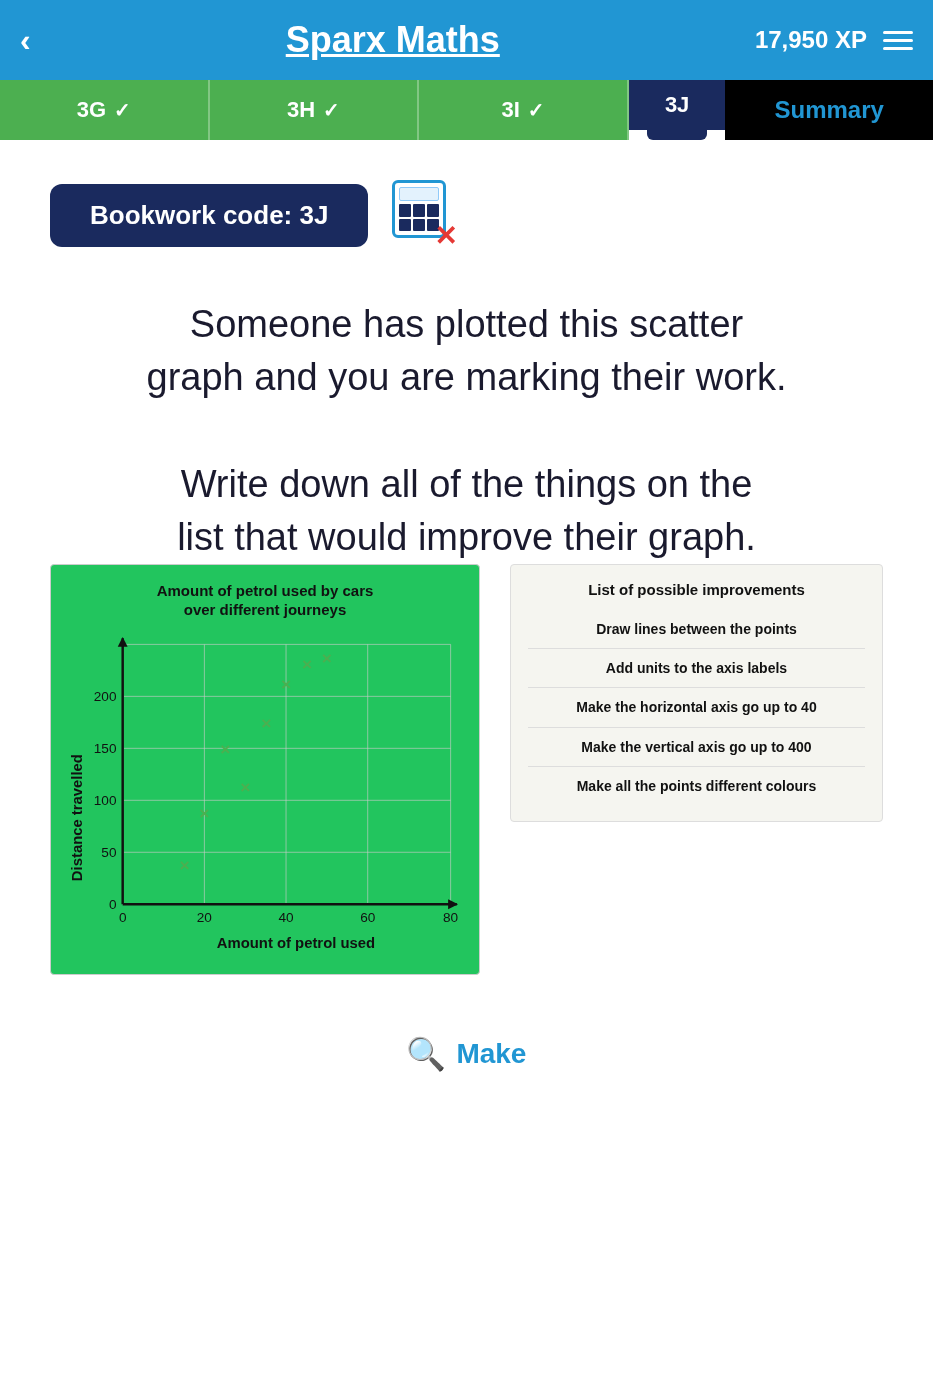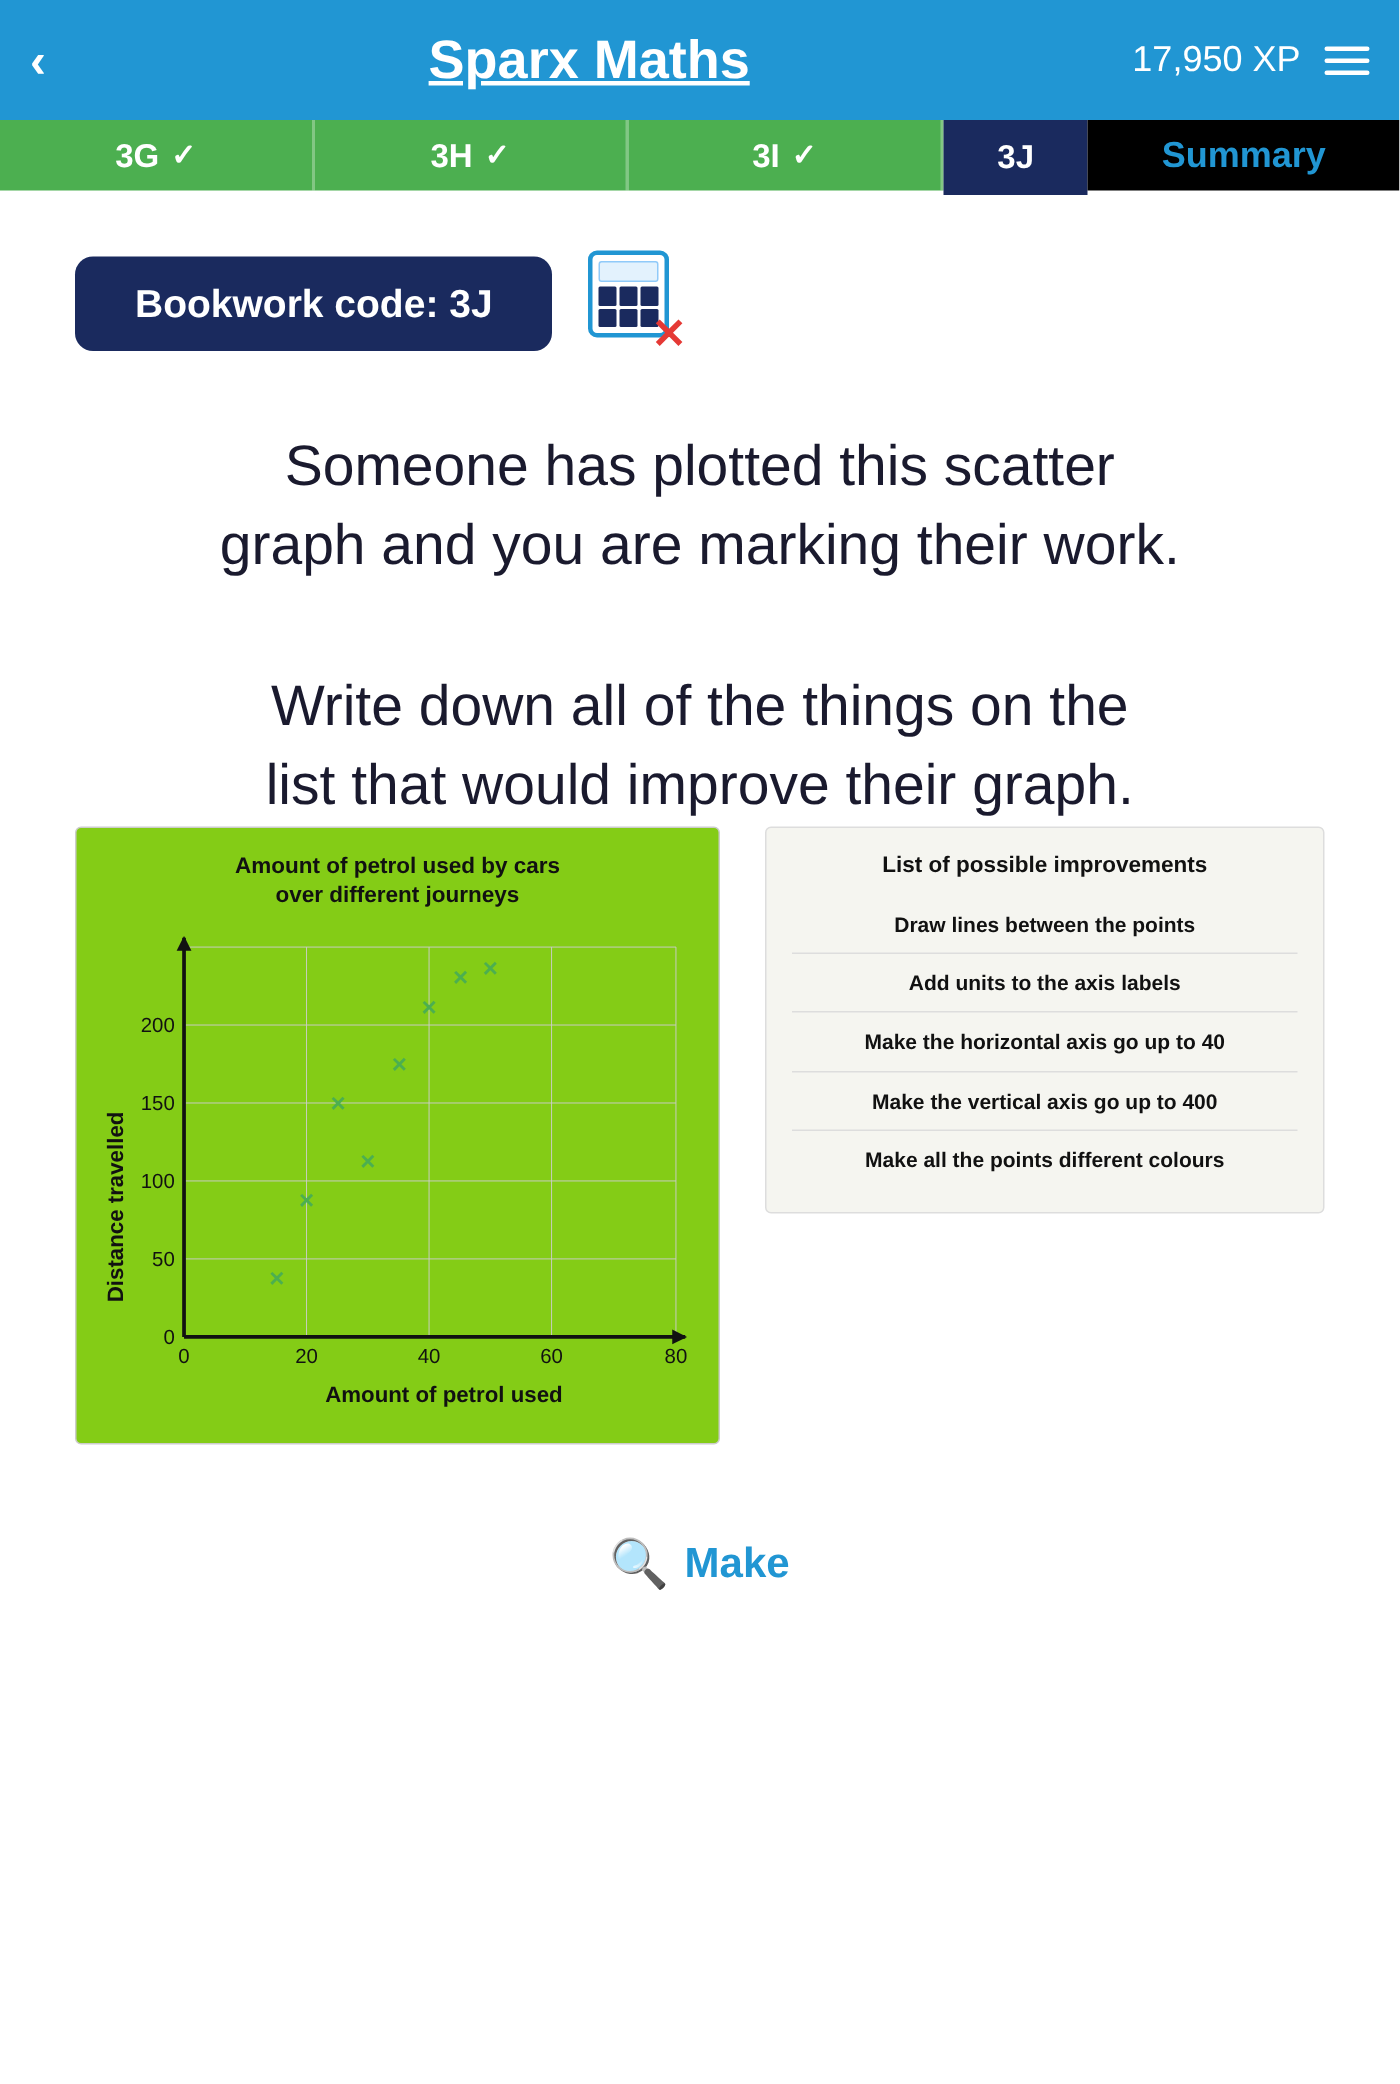--- a/index.html
+++ b/index.html
@@ -33,42 +33,42 @@
       text-decoration: underline;
     }
     .header-right {
       display: flex;
       align-items: center;
       gap: 16px;
     }
     .header-xp {
       color: white;
       font-size: 24px;
-      font-weight: 400;
+      font-weight: 700;
     }
     .header-menu {
       color: white;
       font-size: 28px;
       cursor: pointer;
       display: flex;
       flex-direction: column;
       gap: 5px;
       justify-content: center;
     }
     .hamburger-line {
       width: 30px;
       height: 3px;
       background: white;
       border-radius: 2px;
     }
 
     
     .tab-bar {
       display: flex;
-      height: 47px;
+      height: 60px;
     }
     .tab {
       display: flex;
       align-items: center;
       justify-content: center;
       gap: 8px;
       font-size: 22px;
       font-weight: 700;
       padding: 0 24px;
       cursor: pointer;
@@ -177,21 +177,21 @@
     
     .graph-list-area {
       display: flex;
       align-items: flex-start;
       gap: 30px;
       margin-bottom: 60px;
     }
 
     
     .graph-container {
-      background: #84cc16;
+      background: #22c55e;
       border: 1px solid #ccc;
       padding: 16px;
       border-radius: 4px;
       flex: 0 0 430px;
     }
     .graph-title {
       text-align: center;
       font-size: 15px;
       font-weight: 700;
       color: #111;

